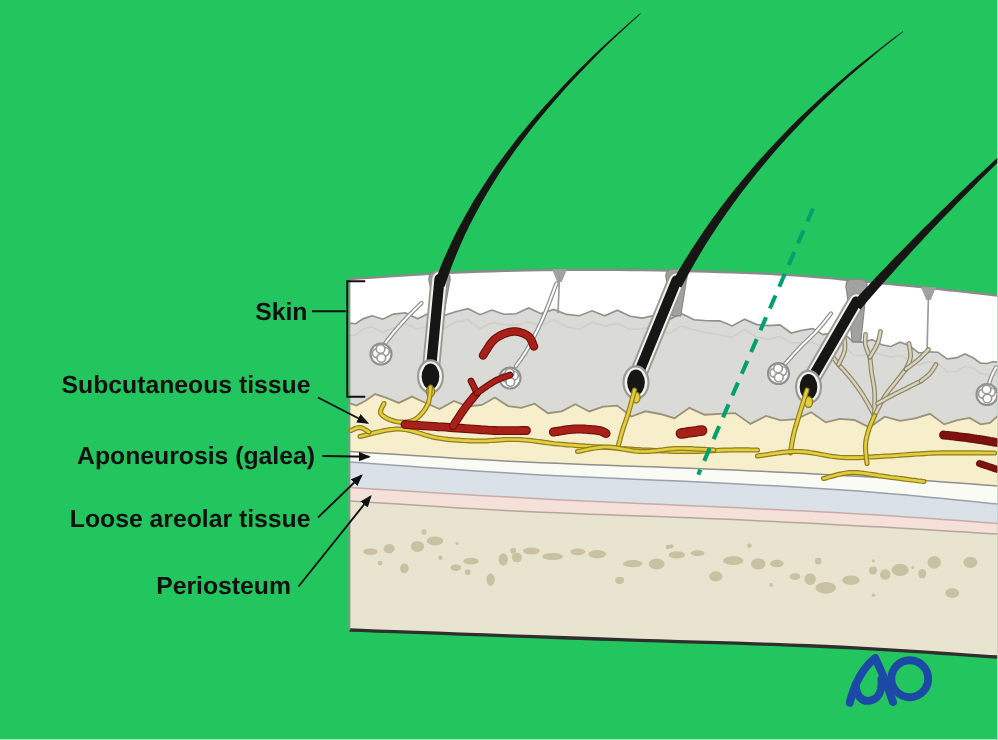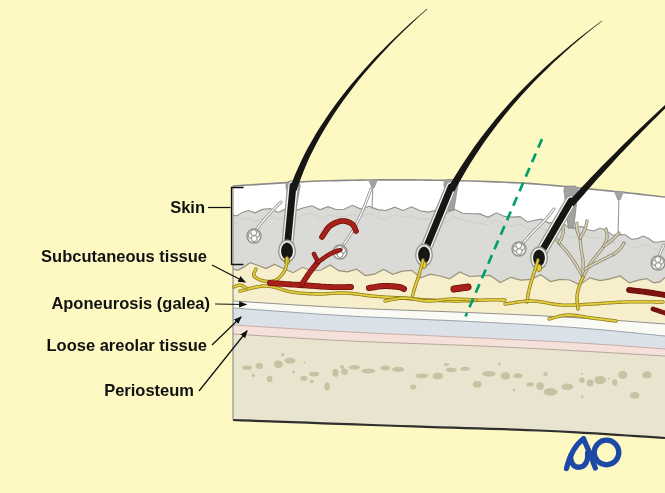--- a/index.html
+++ b/index.html
@@ -1,17 +1,17 @@
 <!DOCTYPE html>
 <html style="--label: #111111; --green: #00a06e; --ao: #1d49a6;"><head>
 <meta charset="utf-8">
 <style>
   html,body{margin:0;padding:0;background:#fff;}
   body{width:665px;height:493px;overflow:hidden;}
-  .stage{position:relative;width:665px;height:493px;background:#fef9c3;}
+  .stage{position:relative;width:665px;height:493px;background:#22c55e;}
   svg{display:block;}
   .layer-label{font-family:"Liberation Sans",sans-serif;font-weight:700;font-size:16.5px;fill:var(--label,#111);}
   .leader{stroke:var(--label,#111);stroke-width:1.25;fill:none;}
   .bracket{stroke:var(--label,#111);stroke-width:1.3;fill:none;}
   .incision{stroke:var(--green,#00a06e);stroke-width:2.7;stroke-dasharray:9.4 6.4;fill:none;}
   .ao{stroke:var(--ao,#1d49a6);stroke-width:5.3;fill:none;stroke-linecap:round;stroke-linejoin:round;}
 </style>
 </head>
 <body>
 

